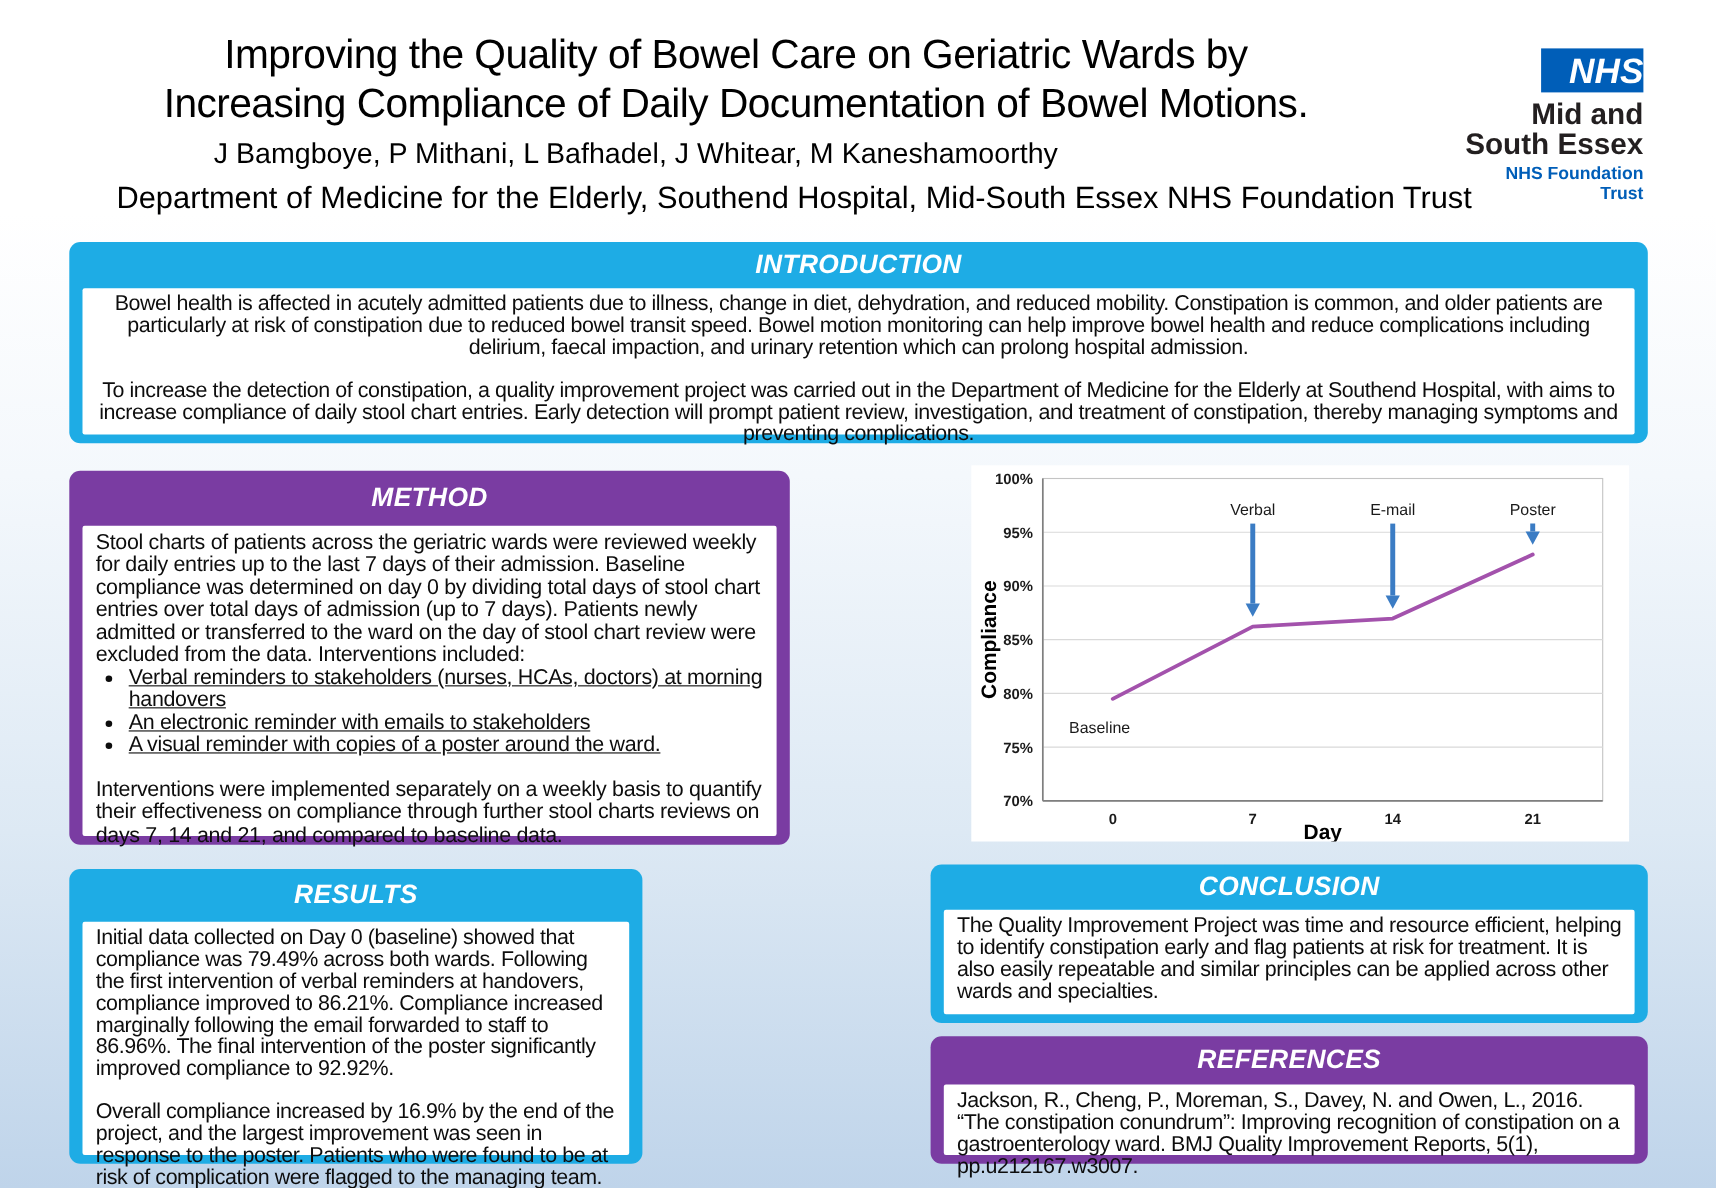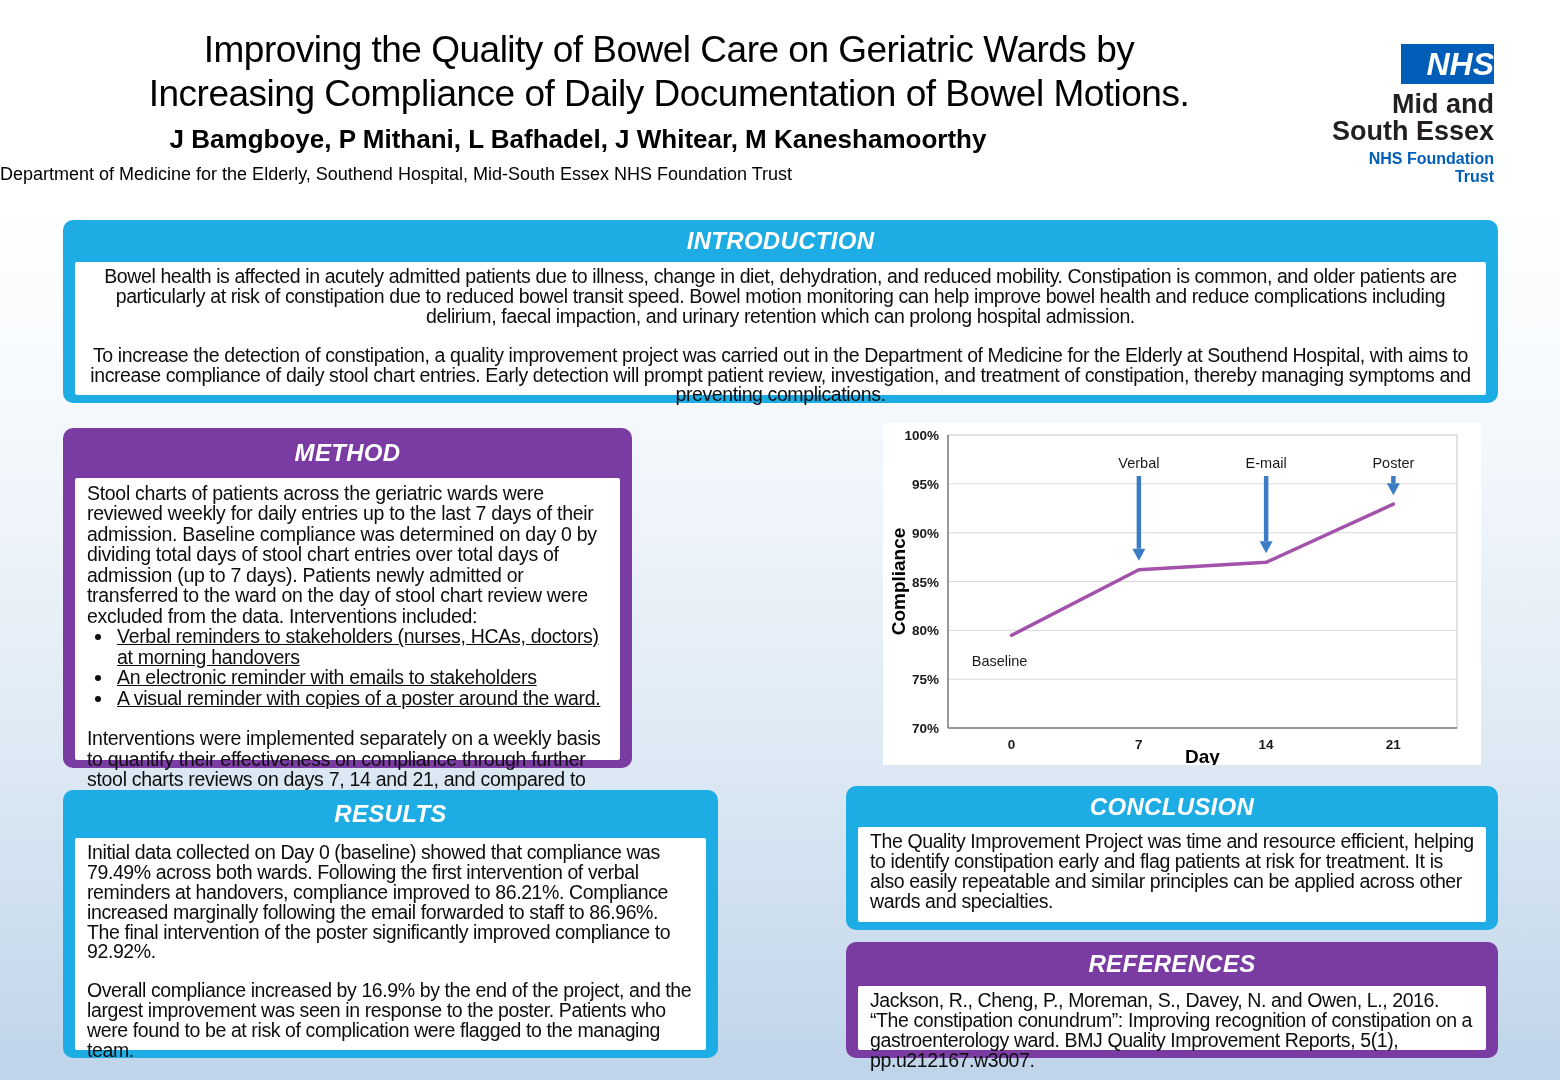--- a/index.html
+++ b/index.html
@@ -5,23 +5,23 @@
   html,body{margin:0;padding:0;background:#9fb8d4;}
   .poster{
     position:relative;width:1560px;height:1080px;overflow:hidden;
     font-family:"Liberation Sans","DejaVu Sans",sans-serif;color:#111;
     background:linear-gradient(180deg,#ffffff 0%,#ffffff 18%,#f4f8fc 40%,#dde9f4 70%,#bfd4ea 100%);
   }
   
   .title{position:absolute;left:0;top:28px;width:1338px;text-align:center;
          font-weight:normal;font-size:37px;line-height:1.18;letter-spacing:-0.5px;color:#000;}
   .authors{position:absolute;left:0;top:124px;width:1156px;text-align:center;
-         font-weight:bold;font-size:26px;color:#000;}
-  .affil{position:absolute;left:0;top:164px;width:1338px;text-align:left;
-         font-size:18px;color:#000;}
+         font-weight:normal;font-size:26px;color:#000;}
+  .affil{position:absolute;left:0;top:164px;width:1338px;text-align:right;
+         font-size:28px;color:#000;}
   .nhs{position:absolute;left:1330px;top:44px;width:164px;text-align:right;}
   .nhs-box{display:inline-block;width:93px;height:40px;background:#005EB8;color:#fff;
            font-style:italic;font-weight:bold;font-size:32px;line-height:40px;text-align:right;}
   .nhs-org{font-weight:bold;font-size:27px;line-height:1.0;color:#231f20;margin-top:7px;}
   .nhs-trust{font-weight:bold;font-size:16px;color:#005EB8;margin-top:5px;}
   
   .box{position:absolute;border-radius:10px;}
   .box-head{display:flex;align-items:center;justify-content:center;
             color:#fff;font-weight:bold;font-size:24px;letter-spacing:0.3px;font-style:italic;}
   .box-body{position:absolute;left:12px;right:12px;bottom:8px;background:#fff;
@@ -59,21 +59,21 @@
   </div>
 
   <section class="box" style="left:63px;top:220px;width:1435px;height:183px;background:#1EACE5;">
     <div class="box-head" style="height:42px;">INTRODUCTION</div>
     <div class="box-body tight" style="top:42px;text-align:center;">
       <p>Bowel health is affected in acutely admitted patients due to illness, change in diet, dehydration, and reduced mobility. Constipation is common, and older patients are particularly at risk of constipation due to reduced bowel transit speed. Bowel motion monitoring can help improve bowel health and reduce complications including delirium, faecal impaction, and urinary retention which can prolong hospital admission.</p>
       <p>To increase the detection of constipation, a quality improvement project was carried out in the Department of Medicine for the Elderly at Southend Hospital, with aims to increase compliance of daily stool chart entries. Early detection will prompt patient review, investigation, and treatment of constipation, thereby managing symptoms and preventing complications.</p>
     </div>
   </section>
 
-  <section class="box" style="left:63px;top:428px;width:569px;height:340px;background:#7A3CA2;">
+  <section class="box" style="left:63px;top:428px;width:655px;height:340px;background:#7A3CA2;">
     <div class="box-head" style="height:50px;">METHOD</div>
     <div class="box-body method-body" style="top:50px;">
       <p>Stool charts of patients across the geriatric wards were reviewed weekly for daily entries up to the last 7 days of their admission. Baseline compliance was determined on day 0 by dividing total days of stool chart entries over total days of admission (up to 7 days). Patients newly admitted or transferred to the ward on the day of stool chart review were excluded from the data. Interventions included:</p>
       <ul>
         <li>Verbal reminders to stakeholders (nurses, HCAs, doctors) at morning handovers</li>
         <li>An electronic reminder with emails to stakeholders</li>
         <li>A visual reminder with copies of a poster around the ward.</li>
       </ul>
       <p class="gap">Interventions were implemented separately on a weekly basis to quantify their effectiveness on compliance through further stool charts reviews on days 7, 14 and 21, and compared to baseline data.</p>
     </div>
@@ -119,21 +119,21 @@
           <text x="383.125" y="45" text-anchor="middle">E-mail</text>
           <line x1="383.125" y1="53" x2="383.125" y2="118.3573333333334" stroke="#3B7CC4" stroke-width="4.5"></line>
           <polygon points="376.625,118.3573333333334 389.625,118.3573333333334 383.125,130.3573333333334" fill="#3B7CC4"></polygon>
           <text x="510.375" y="45" text-anchor="middle">Poster</text>
           <line x1="510.375" y1="53" x2="510.375" y2="60.147999999999996" stroke="#3B7CC4" stroke-width="4.5"></line>
           <polygon points="503.875,60.147999999999996 516.875,60.147999999999996 510.375,72.148" fill="#3B7CC4"></polygon>
         </g>
       </svg>
   </div>
 
-  <section class="box" style="left:63px;top:790px;width:655px;height:268px;background:#1EACE5;">
+  <section class="box" style="left:63px;top:790px;width:521px;height:268px;background:#1EACE5;">
     <div class="box-head" style="height:48px;">RESULTS</div>
     <div class="box-body tight" style="top:48px;">
       <p>Initial data collected on Day 0 (baseline) showed that compliance was 79.49% across both wards. Following the first intervention of verbal reminders at handovers, compliance improved to 86.21%. Compliance increased marginally following the email forwarded to staff to 86.96%. The final intervention of the poster significantly improved compliance to 92.92%.</p>
       <p>Overall compliance increased by 16.9% by the end of the project, and the largest improvement was seen in response to the poster. Patients who were found to be at risk of complication were flagged to the managing team.</p>
     </div>
   </section>
 
   <section class="box" style="left:846px;top:786px;width:652px;height:144px;background:#1EACE5;">
     <div class="box-head" style="height:41px;">CONCLUSION</div>
     <div class="box-body tight" style="top:41px;">

